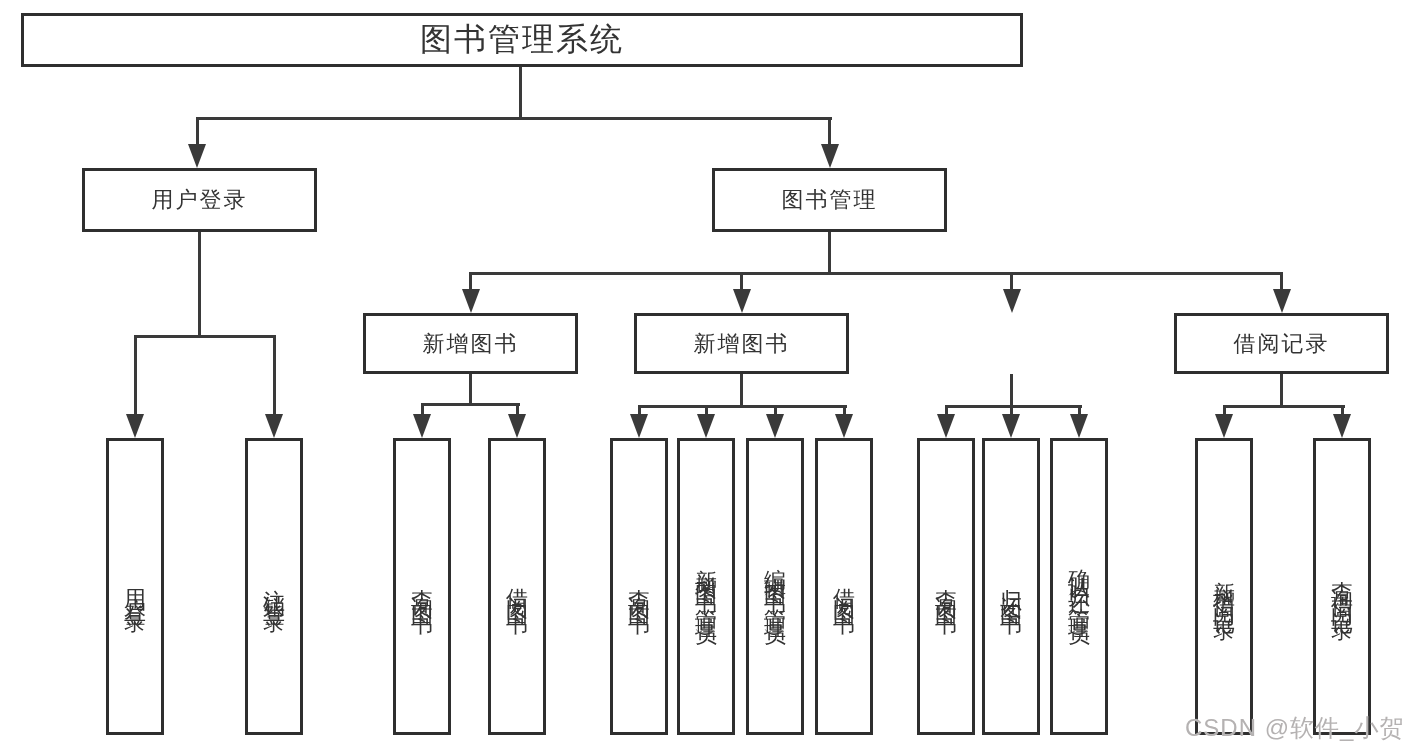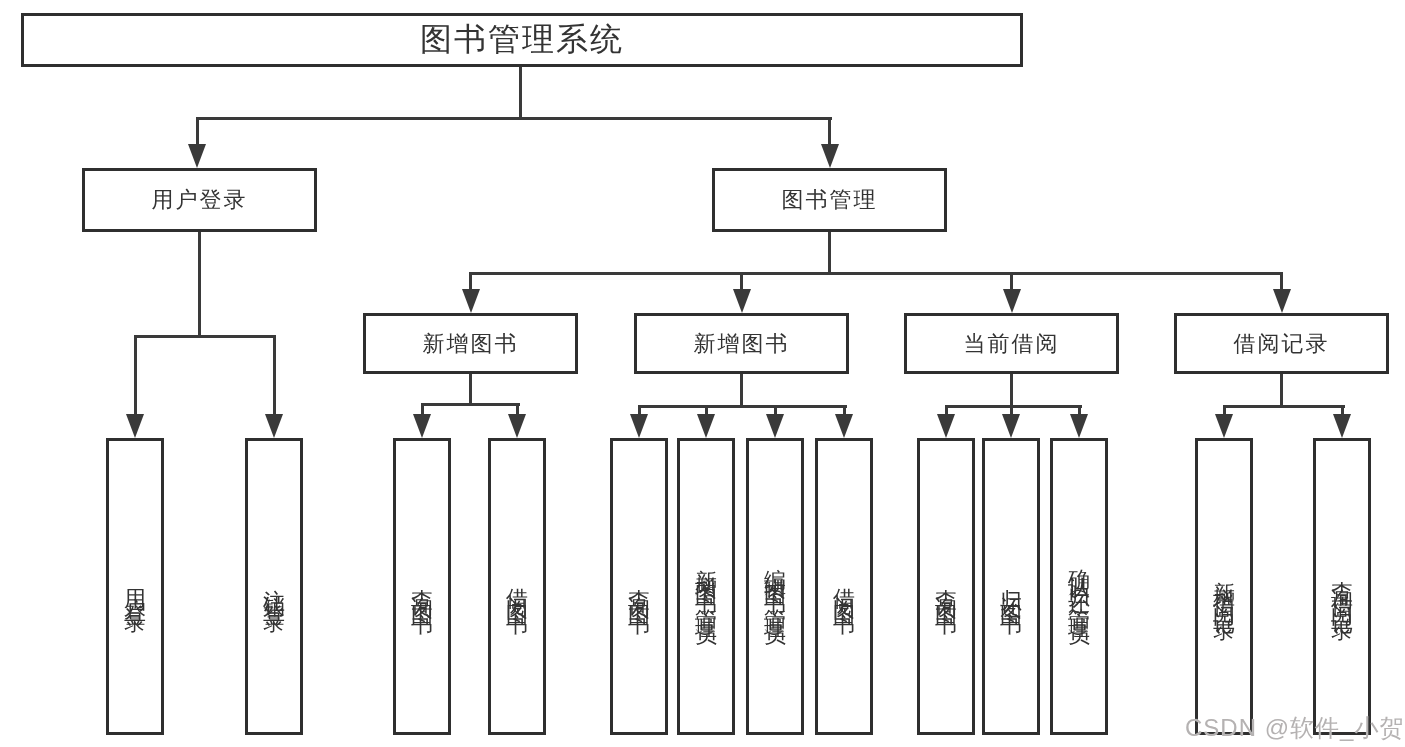--- a/index.html
+++ b/index.html
@@ -76,23 +76,20 @@
   <div class="vl" style="left:1010px;top:272px;height:20px;"></div>
   <div class="arw" style="left:1003px;top:289px;"></div>
   <div class="vl" style="left:1280px;top:272px;height:20px;"></div>
   <div class="arw" style="left:1273px;top:289px;"></div>
 
   <div class="node" style="left:363px;top:313px;width:215px;height:61px;">
     <span>新增图书</span>
   </div>
   <div class="node" style="left:634px;top:313px;width:215px;height:61px;">
     <span>新增图书</span>
-  </div>
-  <div class="node" style="left:904px;top:313px;width:215px;height:61px;">
-    <span>当前借阅</span>
   </div>
   <div class="node" style="left:1174px;top:313px;width:215px;height:61px;">
     <span>借阅记录</span>
   </div>
 
   <div class="vl" style="left:469px;top:374px;height:32px;"></div>
   <div class="hl" style="left:421px;top:403px;width:99px;"></div>
   <div class="vl" style="left:421px;top:403px;height:15px;"></div>
   <div class="arw" style="left:413px;top:414px;"></div>
   <div class="vl" style="left:516px;top:403px;height:15px;"></div>

